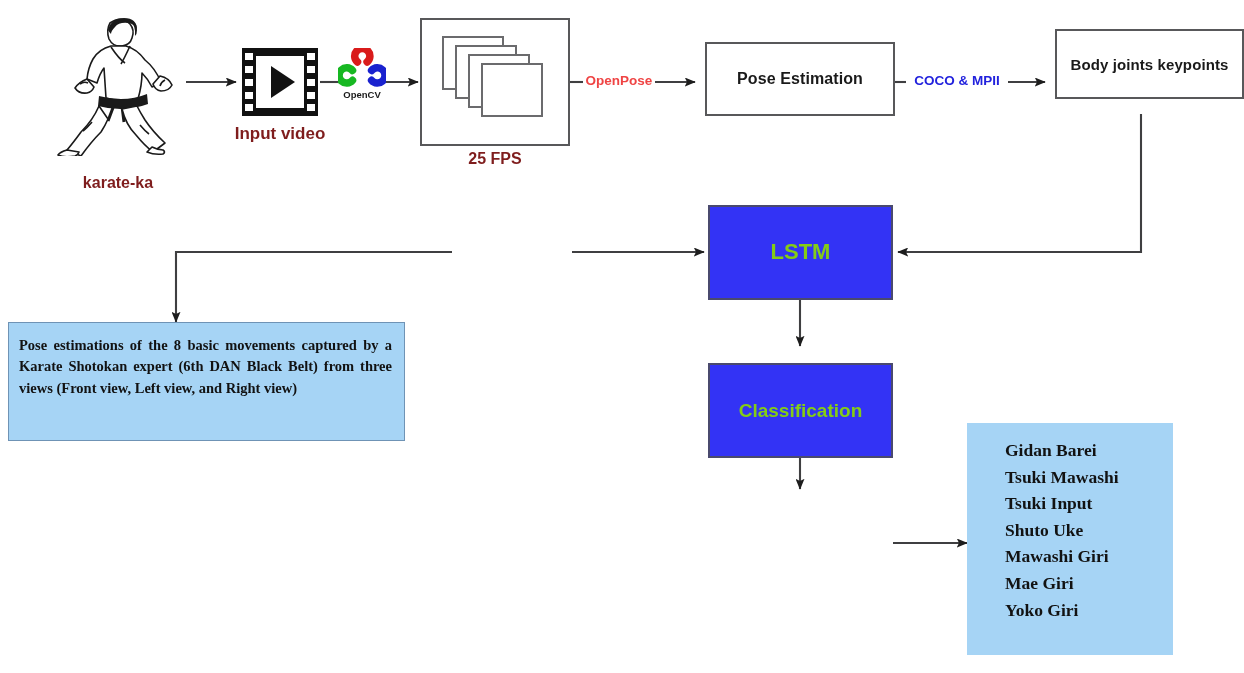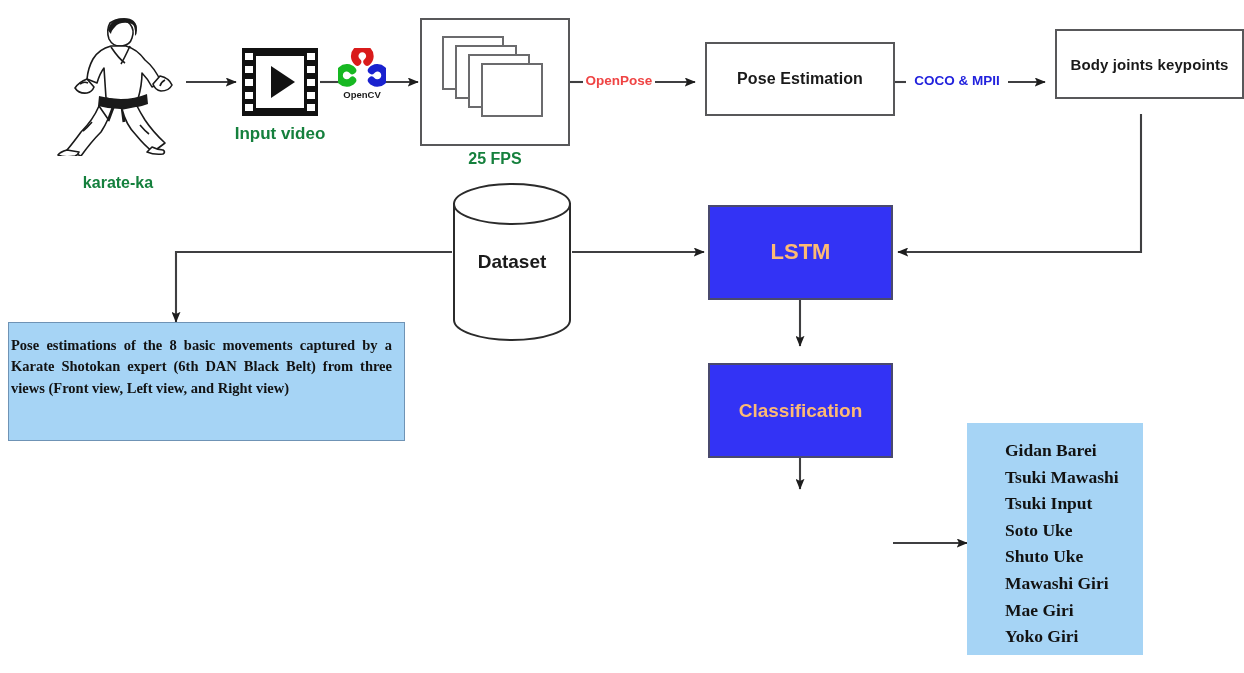--- a/index.html
+++ b/index.html
@@ -49,56 +49,56 @@
   .bbox {
     border: 2px solid #4a4a6e;
     display: flex;
     align-items: center;
     justify-content: center;
     text-align: center;
   }
   .bbox .lbl {
     font-weight: bold;
     font-size: 19px;
-    color: #fdba74;
+    color: #84cc16;
     line-height: 1.22;
   }
   
   .note {
     border: 1px solid #6f93b5;
     box-sizing: border-box;
   }
   .note p {
     margin: 0;
     font-family: "Liberation Serif", serif;
     font-weight: bold;
     color: #121212;
   }
   #desc-note {
-    padding: 12px 12px 10px 2px;
+    padding: 12px 12px 10px 10px;
   }
   #desc-note p {
     font-size: 14.5px;
     line-height: 1.47;
     text-align: justify;
   }
   #moves-note {
     padding: 14px 0 10px 38px;
     border: none;
   }
   #moves-note p {
     font-size: 17.5px;
     line-height: 1.52;
     white-space: nowrap;
   }
   
   .caption {
     position: absolute;
     font-weight: bold;
-    color: #15803d;
+    color: #7f1d1d;
     text-align: center;
     white-space: nowrap;
   }
   
   .edge-label {
     position: absolute;
     font-weight: bold;
     font-size: 13.5px;
     white-space: nowrap;
     text-align: center;
@@ -250,45 +250,37 @@
   <div class="edge-label" style="left:906px; top:73px; width:100px; color:#2222dd;">COCO &amp; MPII</div>
 
   <div class="node wbox" style="left:697px; top:42px; width:190px; height:74px;">
     <span class="lbl">Pose Estimation</span>
   </div>
 
   <div class="node wbox" style="left:1047px; top:29px; width:189px; height:70px;">
     <span class="lbl" style="font-size:15px;">Body joints keypoints</span>
   </div>
 
-  <div id="dataset" style="left:452px; top:182px; width:120px; height:160px;">
-    <svg viewBox="0 0 120 160" width="120" height="160">
-      <path d="M2,22 L2,138 a58,20 0 0,0 116,0 L118,22 z" fill="#ffffff" stroke="#2b2b2b" stroke-width="2"></path>
-      <ellipse cx="60" cy="22" rx="58" ry="20" fill="#ffffff" stroke="#2b2b2b" stroke-width="2"></ellipse>
-    </svg>
-    <div class="cyl-label">Dataset</div>
-  </div>
 
   <div class="node bbox" style="left:708px; top:205px; width:185px; height:95px; background:#3333f5;">
     <span class="lbl" style="font-size:22px;">LSTM</span>
   </div>
 
   <div class="node bbox" style="left:708px; top:363px; width:185px; height:95px; background:#3333f5;">
     <span class="lbl">Classification</span>
   </div>
 
 
   <div class="node note" id="desc-note" style="left:8px; top:322px; width:397px; height:119px; background:#a6d4f5;">
     <p>Pose estimations of the 8 basic movements captured by a Karate Shotokan expert (6th DAN Black Belt) from three views (Front view, Left view, and Right view)</p>
   </div>
 
-  <div class="node note" id="moves-note" style="left:967px; top:423px; width:176px; height:232px; background:#a6d4f5;">
+  <div class="node note" id="moves-note" style="left:967px; top:423px; width:206px; height:232px; background:#a6d4f5;">
     <p>Gidan Barei</p>
     <p>Tsuki Mawashi</p>
     <p>Tsuki Input</p>
-    <p>Soto Uke</p>
     <p>Shuto Uke</p>
     <p>Mawashi Giri</p>
     <p>Mae Giri</p>
     <p>Yoko Giri</p>
   </div>
 
 </div>
 
 </body></html>

